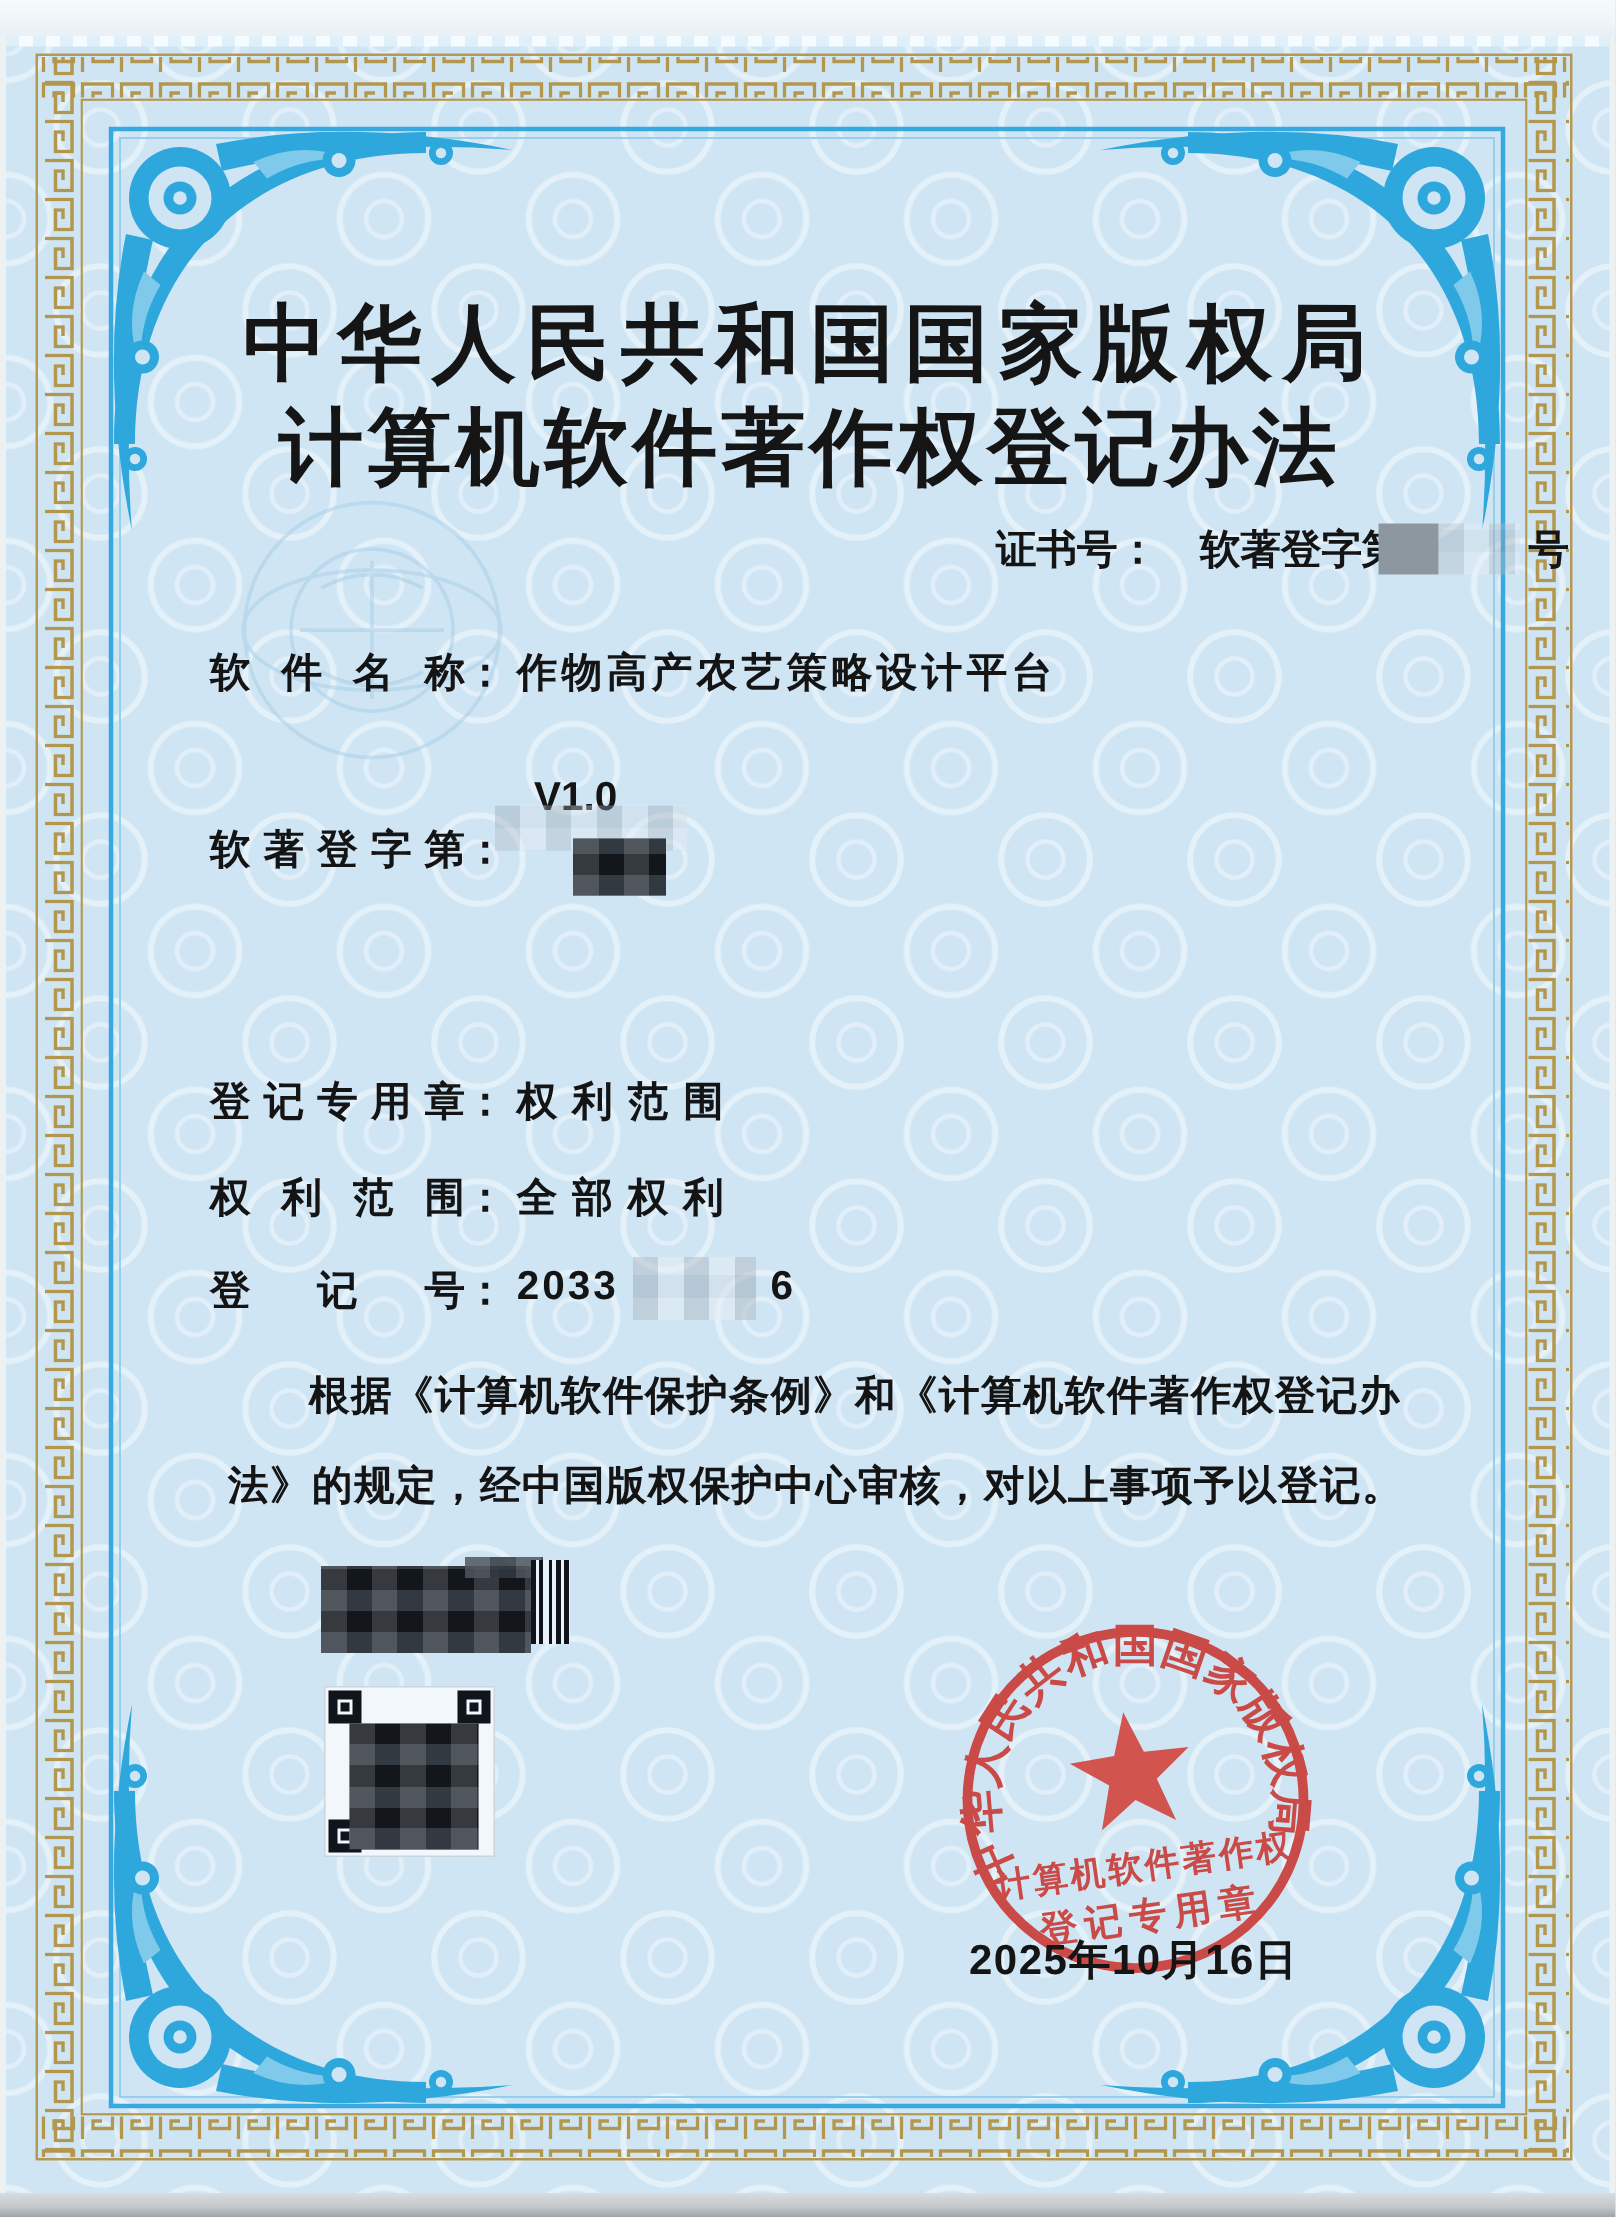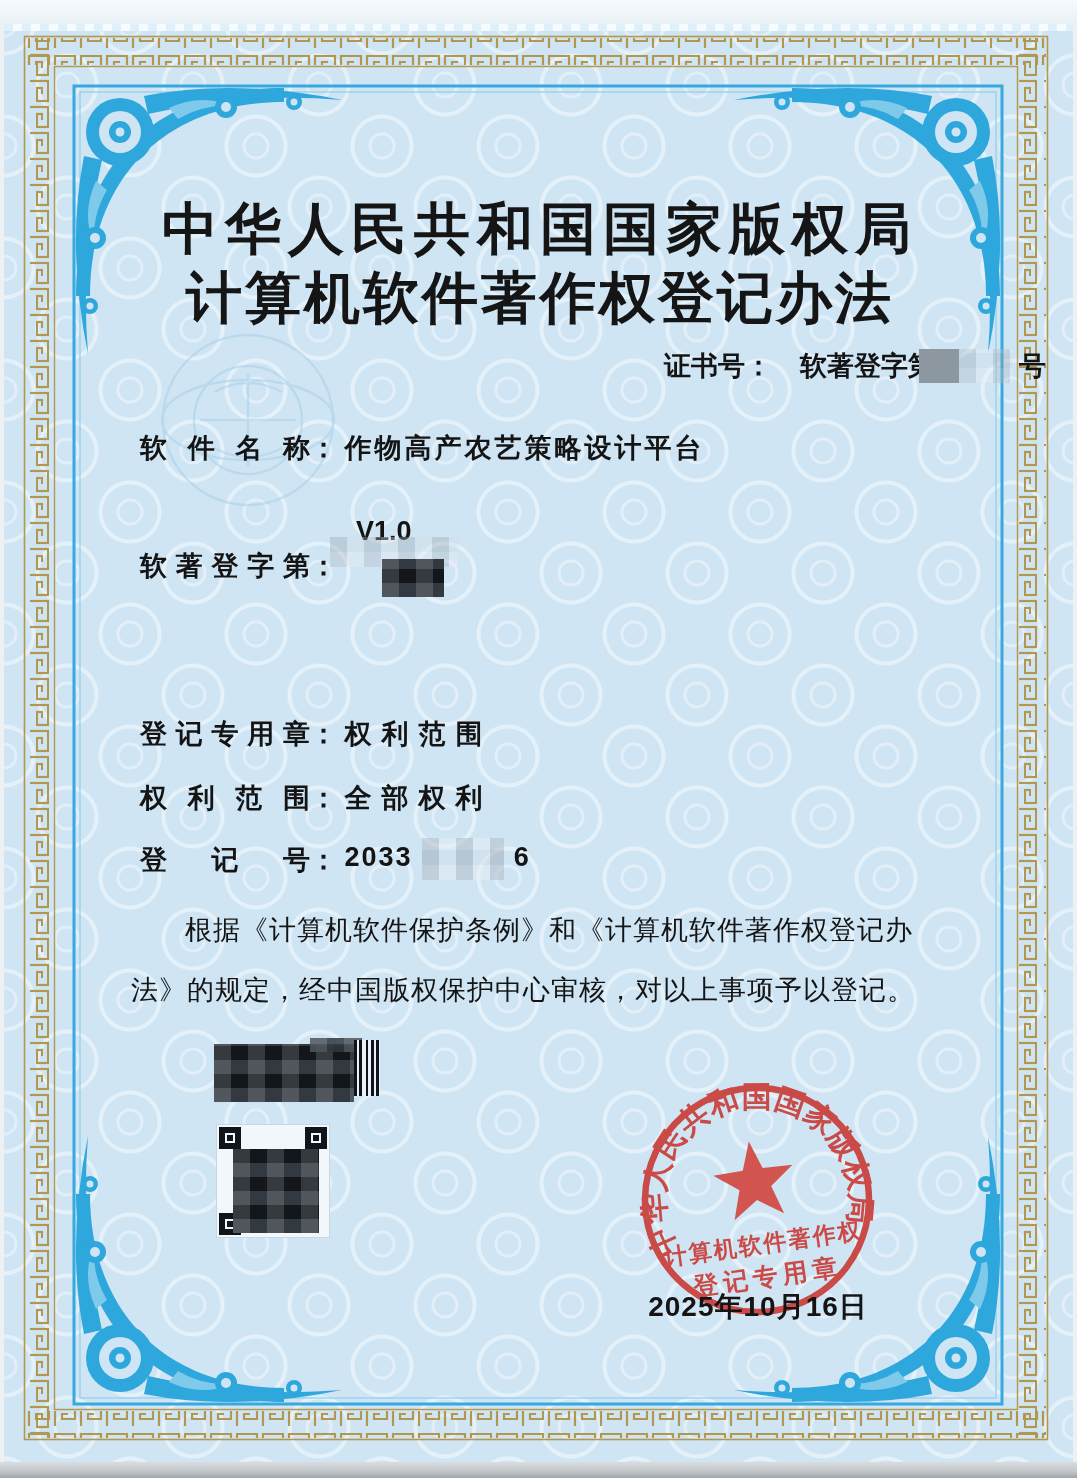--- a/index.html
+++ b/index.html
@@ -33,23 +33,23 @@
   .title1{top:192px;font-size:56px;letter-spacing:7px;}
   .title2{top:261px;font-size:56px;letter-spacing:3px;}
   .certline{top:348px;left:664px;font-size:27px;font-weight:bold;display:flex;align-items:center;}
   .certline .cl-prefix{margin-left:28px;}
   .certline .cl-suffix{margin-left:6px;}
   .frow{left:140px;font-size:27px;font-weight:bold;white-space:nowrap;}
   .flabel{display:inline-block;width:170px;text-align:justify;text-align-last:justify;vertical-align:top;}
   .fcolon{display:inline-block;vertical-align:top;}
   .fvalue{display:inline-block;margin-left:0;vertical-align:top;letter-spacing:3px;}
   .fvalue.spread{letter-spacing:10px;}
-  .para{top:900px;left:131px;width:828px;font-size:27px;font-weight:normal;
+  .para{top:900px;left:152px;width:828px;font-size:27px;font-weight:bold;
     line-height:60px;text-indent:2em;letter-spacing:1px;}
-  .date{top:1288px;left:622px;width:272px;text-align:center;font-size:28px;font-weight:bold;letter-spacing:1px;z-index:3;}
+  .date{top:1288px;left:646px;width:272px;font-size:28px;font-weight:bold;letter-spacing:1px;z-index:3;}
   
   .px-dark{
     background:
       repeating-linear-gradient(90deg, rgba(255,255,255,.15) 0 17px, rgba(0,0,0,0) 17px 34px),
       repeating-linear-gradient(0deg, rgba(110,122,134,.30) 0 14px, rgba(0,0,0,.22) 14px 28px),
       #181d23;
   }
   .px-light{
     background:
       repeating-linear-gradient(90deg, rgba(146,160,172,.48) 0 17px, rgba(222,232,240,.55) 17px 34px),

